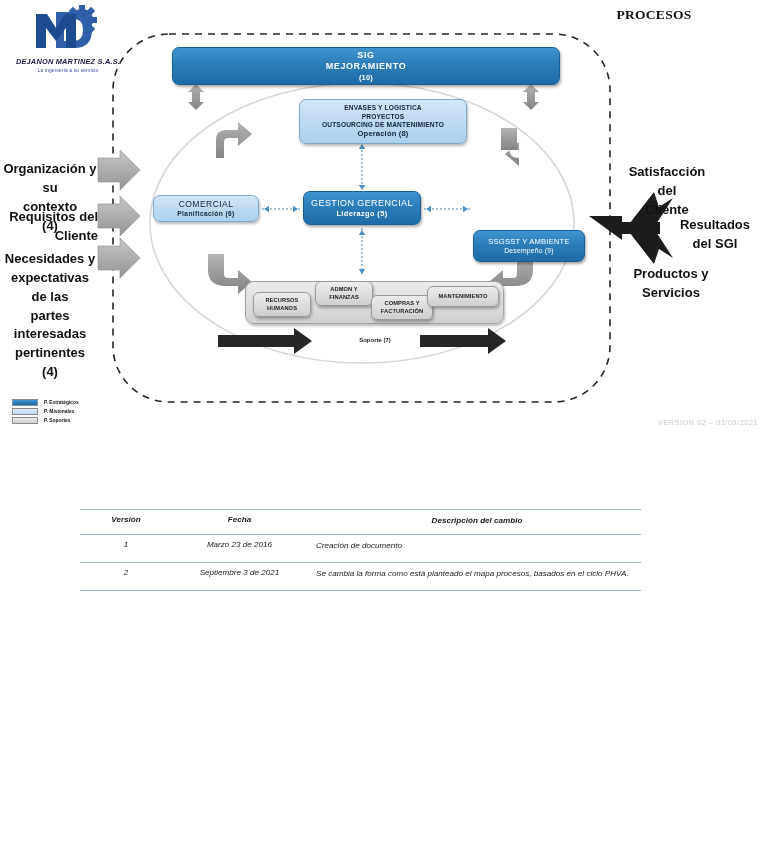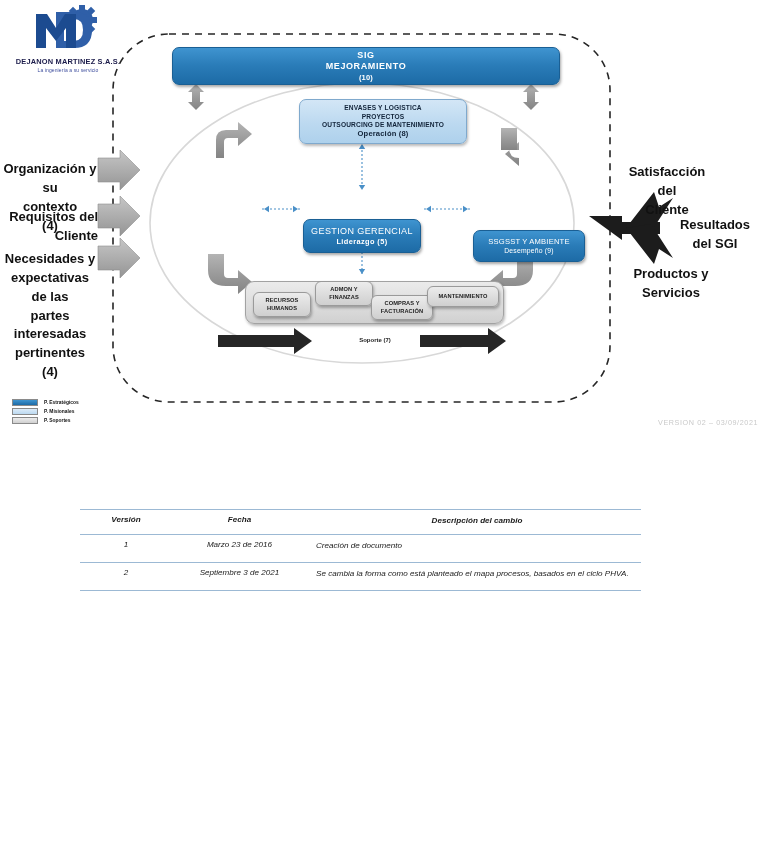--- a/index.html
+++ b/index.html
@@ -17,21 +17,21 @@
 
   
   #logo-block {
     position: absolute; left: 4px; top: 4px;
     width: 128px; height: 78px;
     text-align: center;
   }
   #logo-mark { position: relative; width: 128px; height: 52px; }
   #logo-name {
     font-size: 7.4px; font-weight: bold; letter-spacing: .2px;
-    color: #1b1b4a; margin-top: 1px; white-space: nowrap;
+    color: #1b1b4a; margin-top: 1px; white-space: nowrap; font-style: italic;
   }
   #logo-tag {
     font-size: 5px; color: #3f4f9e; margin-top: 1px;
     letter-spacing: .1px;
   }
 
   #doc-title {
     position: absolute; right: 14px; top: 6px;
     width: 200px; text-align: center;
     font-family: "Liberation Serif", serif;
@@ -92,21 +92,21 @@
   #node-operacion .big { font-size: 7.6px; }
 
   #node-comercial {
     left: 153px; top: 177px; width: 106px; height: 27px;
     font-size: 8.6px; letter-spacing: .4px;
   }
   #node-comercial .sub { font-size: 6.6px; font-weight: bold; }
 
   #node-gestion {
     left: 303px; top: 173px; width: 118px; height: 34px;
-    font-size: 9px; letter-spacing: .4px; margin-top: 28px;
+    font-size: 9px; letter-spacing: .4px;
   }
   #node-gestion .sub { font-size: 7.4px; font-weight: bold; }
 
   #node-sgsst {
     left: 473px; top: 174px; width: 112px; height: 32px;
     font-size: 7.6px; font-weight: normal; letter-spacing: .2px; margin-top: 38px;
   }
   #node-sgsst .sub { font-size: 6.8px; }
 
   #support-tray {
@@ -217,20 +217,21 @@
 
         <path d="M2 42 L2 8 L13 8 L22 22 L31 8 L42 8 L42 42 L32 42 L32 22 L22 35 L12 22 L12 42 Z" fill="#1c4b90"></path>
       </g>
     </svg>
   </div>
   <div id="logo-name">DEJANON MARTINEZ S.A.S.</div>
   <div id="logo-tag">La ingeniería a su servicio</div>
 </div>
 
 <div id="doc-title">
+  <div>PROCESOS</div>
 </div>
 
 <div id="diagram">
 
   <svg class="layer">
     <defs>
       <linearGradient id="grayArrow" x1="0" y1="0" x2="0" y2="1">
         <stop offset="0%" stop-color="#b4b4b4"></stop>
         <stop offset="55%" stop-color="#989898"></stop>
         <stop offset="100%" stop-color="#848484"></stop>
@@ -318,20 +319,24 @@
     <span class="ln small">(10)</span>
   </div>
 
   <div class="node mission" id="node-operacion">
     <span class="ln">ENVASES Y LOGISTICA</span>
     <span class="ln">PROYECTOS</span>
     <span class="ln">OUTSOURCING DE MANTENIMIENTO</span>
     <span class="ln big">Operación (8)</span>
   </div>
 
+  <div class="node mission" id="node-comercial">
+    <span class="ln">COMERCIAL</span>
+    <span class="ln sub">Planificación (6)</span>
+  </div>
 
   <div class="node strategic" id="node-gestion">
     <span class="ln">GESTION GERENCIAL</span>
     <span class="ln sub">Liderazgo  (5)</span>
   </div>
 
   <div class="node strategic" id="node-sgsst">
     <span class="ln">SSGSST Y AMBIENTE</span>
     <span class="ln sub">Desempeño (9)</span>
   </div>

